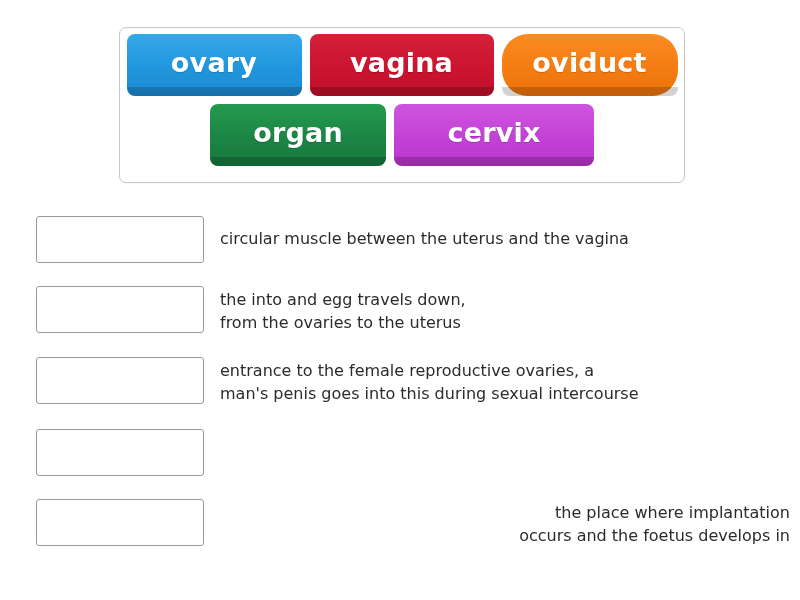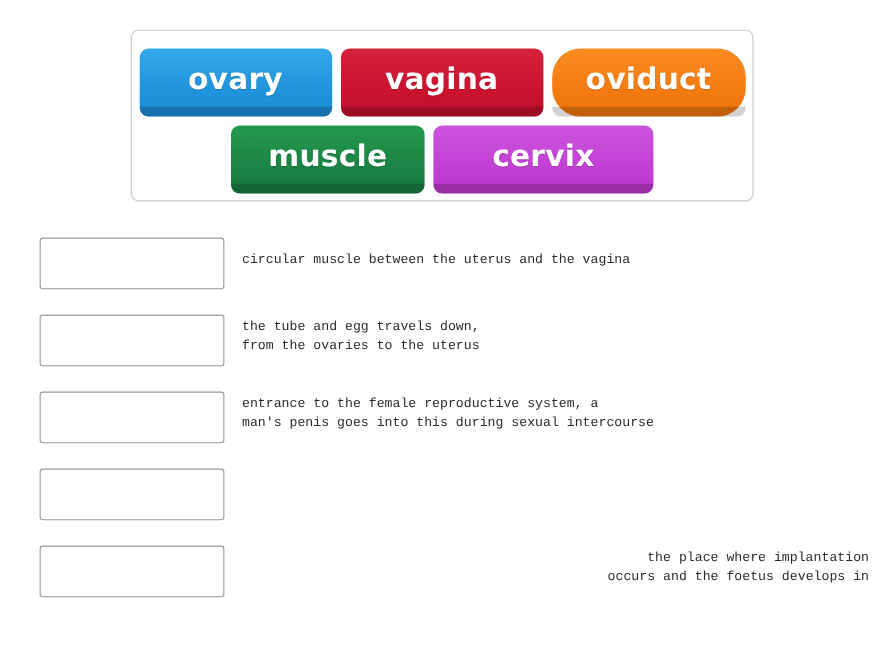--- a/index.html
+++ b/index.html
@@ -28,21 +28,21 @@
     border-radius: 7px;
     background: #ffffff;
     box-shadow: 0 1px 2px rgba(0,0,0,0.04);
   }
 
   .tiles-rows {
     position: absolute;
     left: 0; right: 0; top: 0; bottom: 0;
     display: flex;
     flex-direction: column;
-    justify-content: flex-end;
+    justify-content: flex-start;
     align-items: center;
     gap: 8px;
     padding: 6px 0;
     box-sizing: border-box;
   }
 
   .tile-row {
     display: flex;
     flex-direction: row;
     justify-content: center;
@@ -109,25 +109,24 @@
     height: 47px;
     box-sizing: border-box;
     border: 1px solid #999999;
     border-radius: 3px;
     background: #ffffff;
   }
 
   .definition {
     flex: 1 1 auto;
     margin-left: 16px;
-    font-size: 12px;
+    font-size: 16px;
     color: #2b2b2b;
     line-height: 1.42;
     white-space: pre-line;
-    font-family: Liberation Mono, monospace;
   }
 
   .row-1 .definition { padding-top: 12px; }
   .row-2 .definition { padding-top: 3px; }
   .row-3 .definition { padding-top: 3px; }
   .row-4 .definition { padding-top: 12px; }
   .row-5 .definition { padding-top: 3px; text-align: right; }
 </style>
 </head>
 <body>
@@ -142,46 +141,46 @@
       <div class="tile tile-vagina">
         <span class="tile-label">vagina</span>
       </div>
       <div class="tile tile-oviduct">
         <span class="tile-label">oviduct</span>
       </div>
     </div>
 
     <div class="tile-row">
       <div class="tile tile-uterus">
-        <span class="tile-label">muscle</span>
+        <span class="tile-label">organ</span>
       </div>
       <div class="tile tile-cervix">
         <span class="tile-label">cervix</span>
       </div>
     </div>
 
   </div>
 </div>
 
 <div class="rows">
 
   <div class="row row-1">
     <div class="dropzone"></div>
     <div class="definition">circular muscle between the uterus and the vagina</div>
   </div>
 
   <div class="row row-2">
     <div class="dropzone"></div>
-    <div class="definition">the tube and egg travels down,
+    <div class="definition">the into and egg travels down,
 from the ovaries to the uterus</div>
   </div>
 
   <div class="row row-3">
     <div class="dropzone"></div>
-    <div class="definition">entrance to the female reproductive system, a
+    <div class="definition">entrance to the female reproductive ovaries, a
 man's penis goes into this during sexual intercourse</div>
   </div>
 
   <div class="row row-4">
     <div class="dropzone"></div>
   </div>
 
   <div class="row row-5">
     <div class="dropzone"></div>
     <div class="definition">the place where implantation

